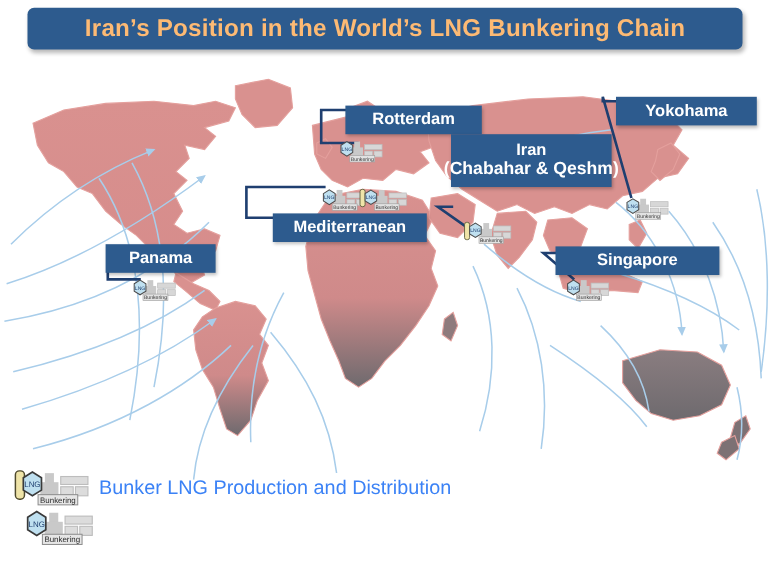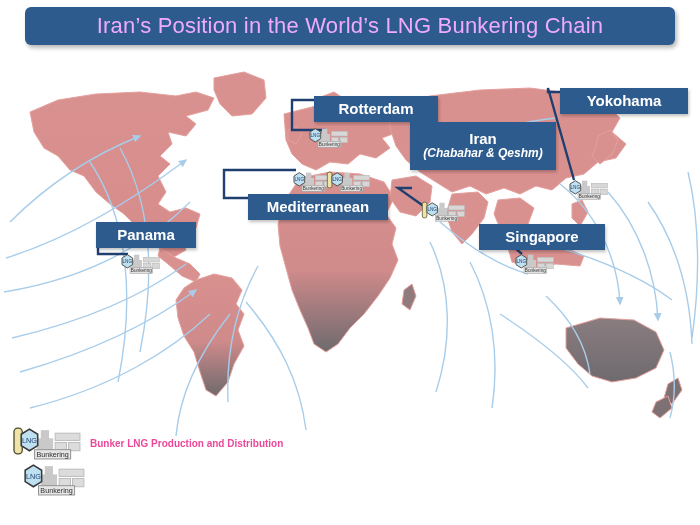--- a/index.html
+++ b/index.html
@@ -14,55 +14,55 @@
 
   
   #title-banner{
     position:absolute;left:25px;top:7px;width:650px;height:38px;
     background:#2d5b8e;
     border-radius:6px;
     box-shadow:2px 3px 4px rgba(0,0,0,.28);
     display:flex;align-items:center;justify-content:center;
   }
   #title-banner .t{
-    color:#f0abfc;font-size:22px;font-weight:normal;letter-spacing:.2px;
+    color:#fdba74;font-size:22px;font-weight:bold;letter-spacing:.2px;
     white-space:nowrap;
   }
 
   
   #map-layer{position:absolute;left:0;top:52px;width:700px;height:400px;}
   #map-svg{display:block;width:700px;height:400px;}
 
   
   .callout{
     position:absolute;background:#2d5b8e;color:#fff;
     display:flex;flex-direction:column;align-items:center;justify-content:center;
     text-align:center;box-shadow:1px 2px 3px rgba(0,0,0,.25);
     box-sizing:border-box;
   }
   .callout .l1{font-size:15px;font-weight:bold;line-height:1.05;white-space:nowrap;}
-  .callout .l2{font-size:12px;font-weight:bold;line-height:1.15;white-space:nowrap;font-style:italic;}
+  .callout .l2{font-size:16px;font-weight:bold;line-height:1.15;white-space:nowrap;}
 
   #callout-rotterdam{left:314px;top:96px;width:124px;height:26px;}
   #callout-yokohama{left:560px;top:88px;width:128px;height:26px;}
   #callout-iran{left:410px;top:122px;width:146px;height:48px;}
   #callout-mediterranean{left:248px;top:194px;width:140px;height:26px;}
   #callout-panama{left:96px;top:222px;width:100px;height:26px;}
-  #callout-singapore{left:479px;top:224px;width:126px;height:26px;justify-content:center;}
+  #callout-singapore{left:505px;top:224px;width:149px;height:26px;justify-content:center;}
 
   
   .bunker-icon{position:absolute;}
   .bunker-icon svg{display:block;}
 
   
   #legend{position:absolute;left:8px;top:424px;width:520px;}
   .legend-row{display:flex;align-items:center;height:38px;}
   .legend-row .ic{width:82px;flex:0 0 82px;display:flex;align-items:center;}
   .legend-row .tx{
-    color:#ec4899;font-size:10px;font-weight:bold;white-space:nowrap;
+    color:#3b82f6;font-size:18px;font-weight:normal;white-space:nowrap;
   }
   #legend-row-2{height:34px;}
   #legend-row-2 .ic{width:82px;flex:0 0 82px;padding-left:10px;box-sizing:border-box;}
   #legend-row-2 .tx{padding-left:8px;}
 </style>
 </head>
 <body>
 
 <div id="stage">
 

